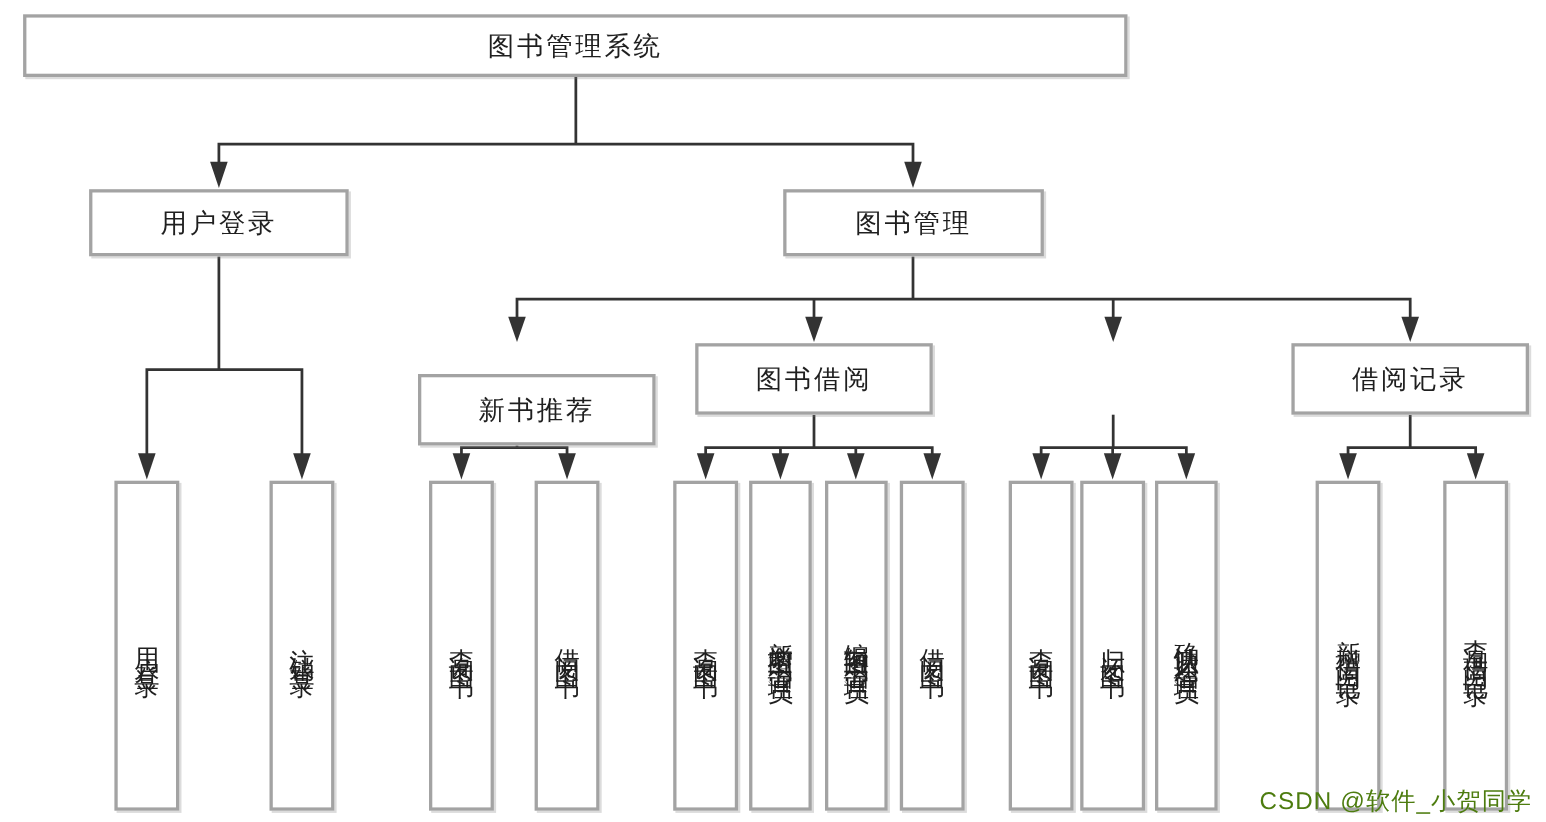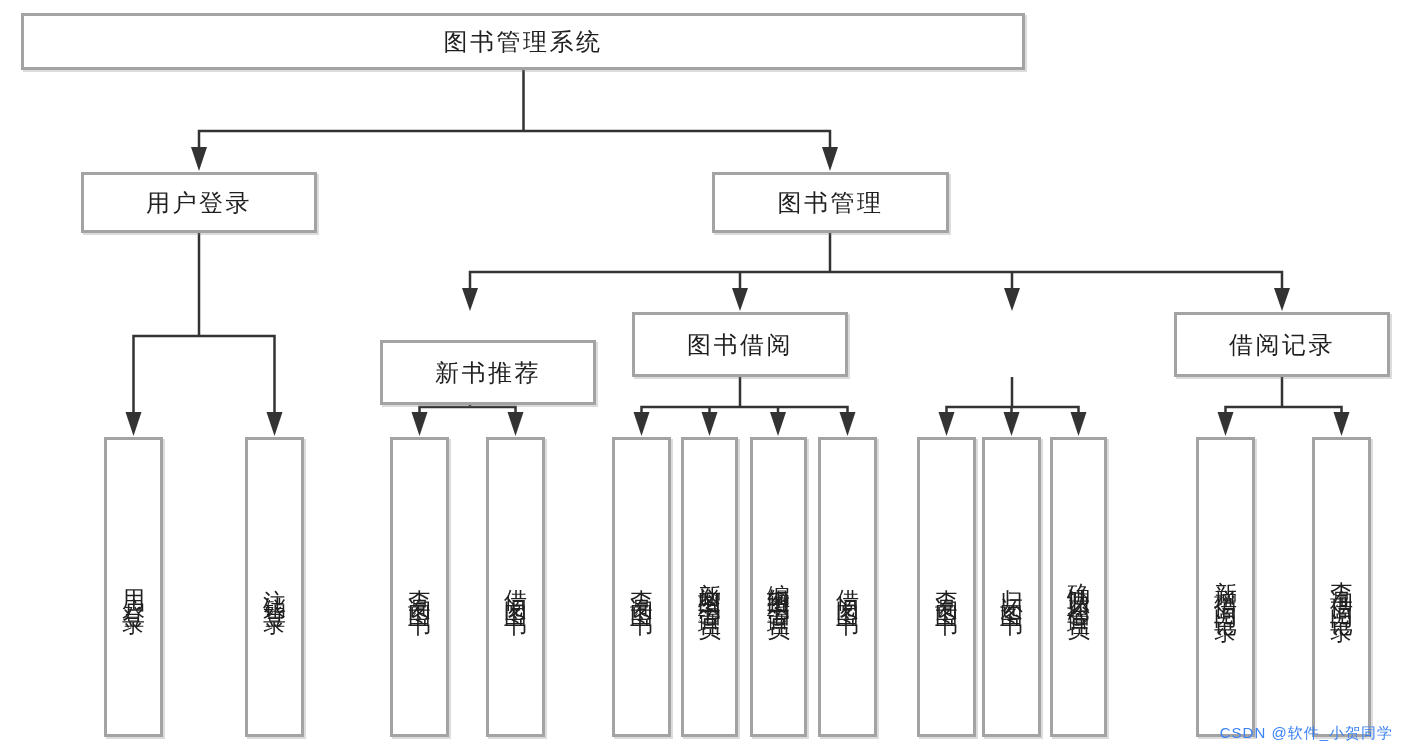--- a/index.html
+++ b/index.html
@@ -73,23 +73,23 @@
   .n-c3 { left: 818px;  }
   .n-d0 { left: 917px;  }
   .n-d1 { left: 982px;  }
   .n-d2 { left: 1050px; width: 57px; }
   .n-e0 { left: 1196px; }
   .n-e1 { left: 1312px; }
   .watermark {
     position: absolute;
     right: 12px;
     bottom: 4px;
-    font-size: 15px;
+    font-size: 22px;
     letter-spacing: 1px;
-    color: #3b82f6;
+    color: #4d7c0f;
     z-index: 3;
     white-space: nowrap;
   }
 </style>
 </head>
 <body>
 
 <div class="canvas">
 
   <svg class="connector-layer" viewBox="0 0 1405 747" xmlns="http://www.w3.org/2000/svg">

